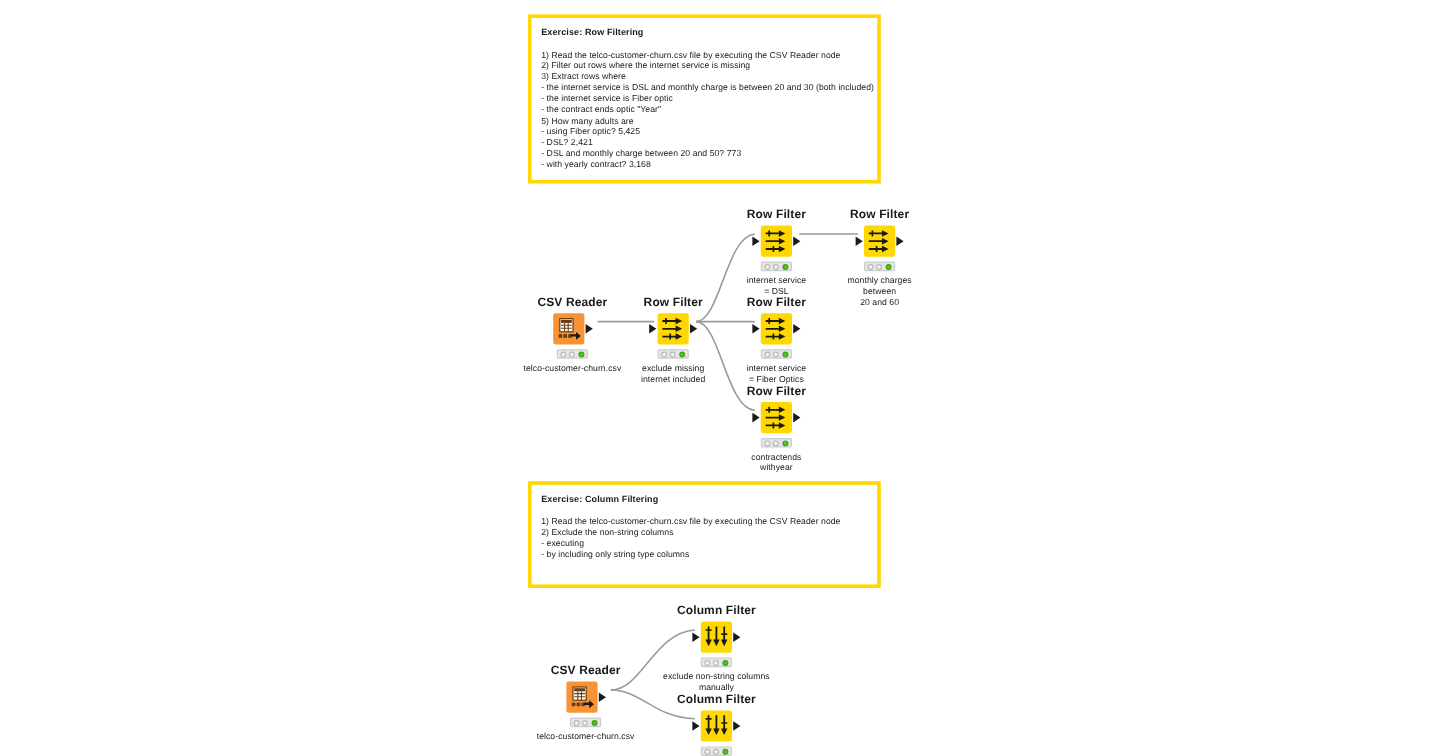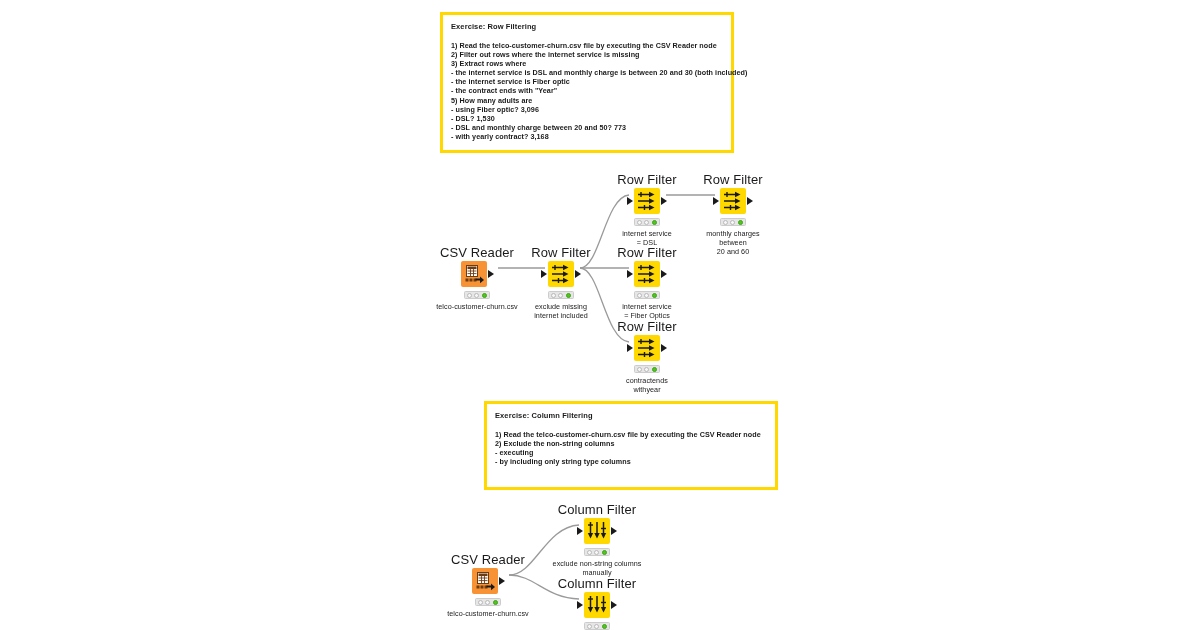--- a/index.html
+++ b/index.html
@@ -37,42 +37,41 @@
     font-weight: bold;
     line-height: 11px;
     letter-spacing: 0.1px;
     margin-bottom: 9px;
   }
   .annotation .ann-line {
     font-size: 7.2px;
     line-height: 9.1px;
     letter-spacing: 0.05px;
     white-space: nowrap;
-    font-weight: bold;
   }
 
   
   #wires {
     position: absolute;
     left: 0; top: 0;
     width: 1200px;
     height: 630px;
     pointer-events: none;
   }
 
   
   .node {
     position: absolute;
     width: 96px;
     margin-left: -48px;   
     text-align: center;
   }
   .node-title {
-    font-size: 13px;
-    font-weight: normal;
+    font-size: 10px;
+    font-weight: bold;
     line-height: 10px;
     letter-spacing: 0.1px;
     white-space: nowrap;
     margin-bottom: 2px;
   }
   .node-body-row {
     display: flex;
     align-items: center;
     justify-content: center;
     height: 28px;
@@ -141,28 +140,28 @@
     </svg>
 
   <div id="annotation-layer">
       <div class="annotation" style="left: 440px; top: 0px; width: 294px; height: 141px;">
         <div class="ann-title">Exercise: Row Filtering</div>
         <div class="ann-line">1) Read the telco-customer-churn.csv file by executing the CSV Reader node</div>
         <div class="ann-line">2) Filter out rows where the internet service is missing</div>
         <div class="ann-line">3) Extract rows where</div>
         <div class="ann-line">- the internet service is DSL and monthly charge is between 20 and 30 (both included)</div>
         <div class="ann-line">- the internet service is Fiber optic</div>
-        <div class="ann-line">- the contract ends with "Year"</div>
+        <div class="ann-line">- the contract ends optic "Year"</div>
         <div class="ann-line">5) How many adults are</div>
-        <div class="ann-line">- using Fiber optic? 3,096</div>
-        <div class="ann-line">- DSL? 1,530</div>
+        <div class="ann-line">- using Fiber optic? 5,425</div>
+        <div class="ann-line">- DSL? 2,421</div>
         <div class="ann-line">- DSL and monthly charge between 20 and 50? 773</div>
         <div class="ann-line">- with yearly contract? 3,168</div>
       </div>
-      <div class="annotation" style="left: 440px; top: 389px; width: 294px; height: 89px; margin-left: 44px;">
+      <div class="annotation" style="left: 440px; top: 389px; width: 294px; height: 89px;">
         <div class="ann-title">Exercise: Column Filtering</div>
         <div class="ann-line">1) Read the telco-customer-churn.csv file by executing the CSV Reader node</div>
         <div class="ann-line">2) Exclude the non-string columns</div>
         <div class="ann-line">- executing</div>
         <div class="ann-line">- by including only string type columns</div>
       </div>
     </div>
   <div id="node-layer">
       <div class="node" style="left: 477px; top: 236px;">
         <div class="node-title">CSV Reader</div>

